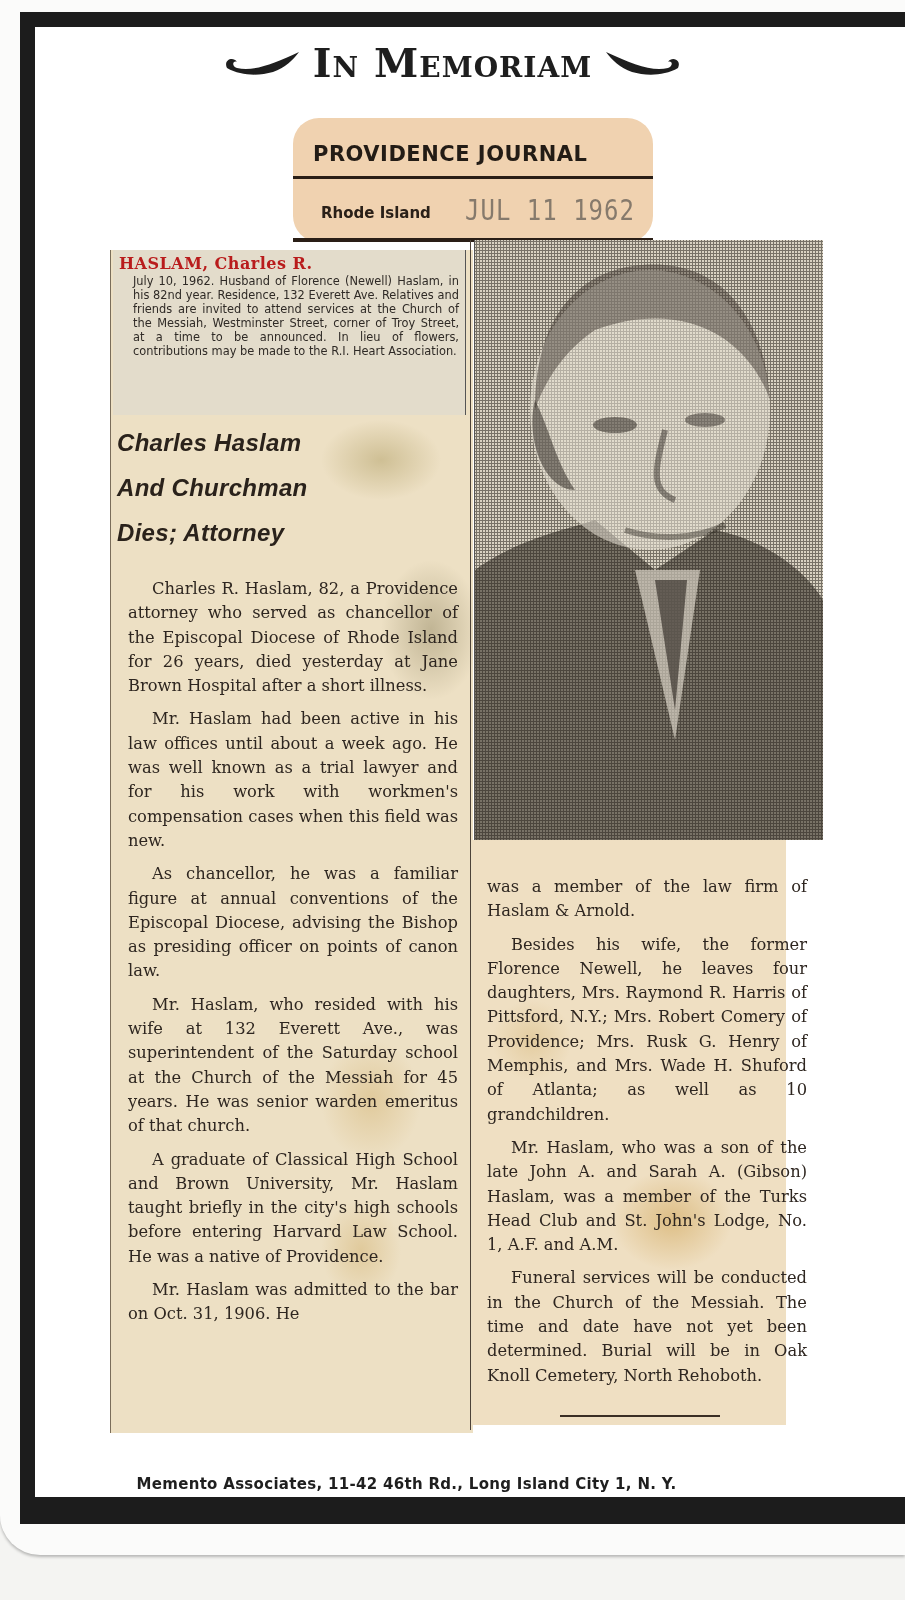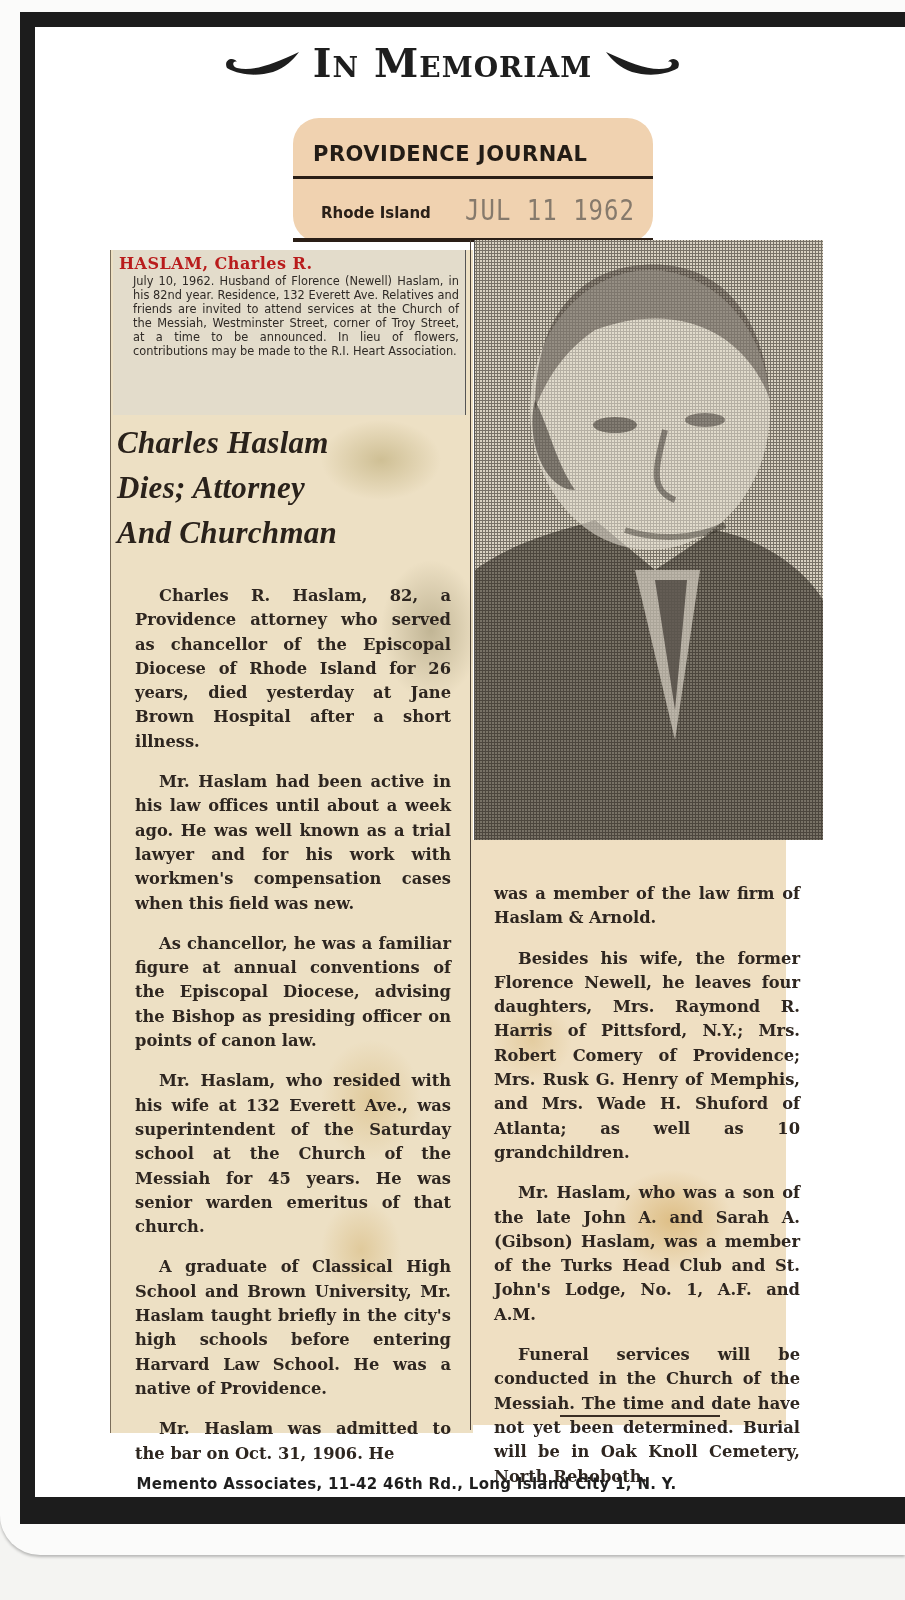--- a/index.html
+++ b/index.html
@@ -73,28 +73,28 @@
     font-family: "DejaVu Serif", serif; font-weight: bold; font-size: 16px; color: #b91c1c;
     letter-spacing: 0.5px;
   }
   .notice-body {
     position: absolute; left: 20px; top: 24px; width: 326px;
     font-family: "DejaVu Sans", sans-serif; font-size: 11.4px; line-height: 14px; color: #2f2a26;
     text-align: justify;
   }
   .headline {
     position: absolute; left: 6px; top: 170px; width: 352px;
-    font-family: Liberation Serif, serif; font-weight: bold; font-style: italic;
-    font-size: 31px; line-height: 45px; color: #2a221b; letter-spacing: 0.3px;
+    font-family: Liberation Sans, sans-serif; font-weight: bold; font-style: italic;
+    font-size: 24px; line-height: 45px; color: #2a221b; letter-spacing: 0.3px;
   }
   .col-text {
     font-family: "DejaVu Serif", serif; font-size: 16.3px; line-height: 24.3px; color: #2e2620;
     text-align: justify;
   }
-  .col-text p { margin: 16px; text-indent: 24px; font-weight: bold; }
+  .col-text p { margin: 9px; text-indent: 24px; }
   .col-text p.noindent { text-indent: 0; }
   .left-text { position: absolute; left: 8px; top: 318px; width: 348px; }
 
   .photo {
     position: absolute; left: 474px; top: 240px; width: 348px; height: 600px;
     background-color: #d9d2c2;
     background-image:
       radial-gradient(circle, rgba(40,35,30,0.55) 1px, transparent 1.4px);
     background-size: 3px 3px;
     border-left: 1px solid #555;
@@ -147,22 +147,22 @@
   <div class="mast-bottom"></div>
 </div>
 
 <div class="clip-left">
   <div class="notice-box">
     <div class="notice-head">HASLAM, Charles R.</div>
     <div class="notice-body">July 10, 1962. Husband of Florence (Newell) Haslam, in his 82nd year. Residence, 132 Everett Ave. Relatives and friends are invited to attend services at the Church of the Messiah, Westminster Street, corner of Troy Street, at a time to be announced. In lieu of flowers, contributions may be made to the R.I. Heart Association.</div>
   </div>
   <div class="headline">
     <div>Charles Haslam</div>
+    <div>And Churchman</div>
     <div>Dies; Attorney</div>
-    <div>And Churchman</div>
   </div>
   <div class="col-text left-text">
     <p>Charles R. Haslam, 82, a Providence attorney who served as chancellor of the Episcopal Diocese of Rhode Island for 26 years, died yesterday at Jane Brown Hospital after a short illness.</p>
     <p>Mr. Haslam had been active in his law offices until about a week ago. He was well known as a trial lawyer and for his work with workmen's compensation cases when this field was new.</p>
     <p>As chancellor, he was a familiar figure at annual conventions of the Episcopal Diocese, advising the Bishop as presiding officer on points of canon law.</p>
     <p>Mr. Haslam, who resided with his wife at 132 Everett Ave., was superintendent of the Saturday school at the Church of the Messiah for 45 years. He was senior warden emeritus of that church.</p>
     <p>A graduate of Classical High School and Brown University, Mr. Haslam taught briefly in the city's high schools before entering Harvard Law School. He was a native of Providence.</p>
     <p>Mr. Haslam was admitted to the bar on Oct. 31, 1906. He</p>
   </div>
 </div>

